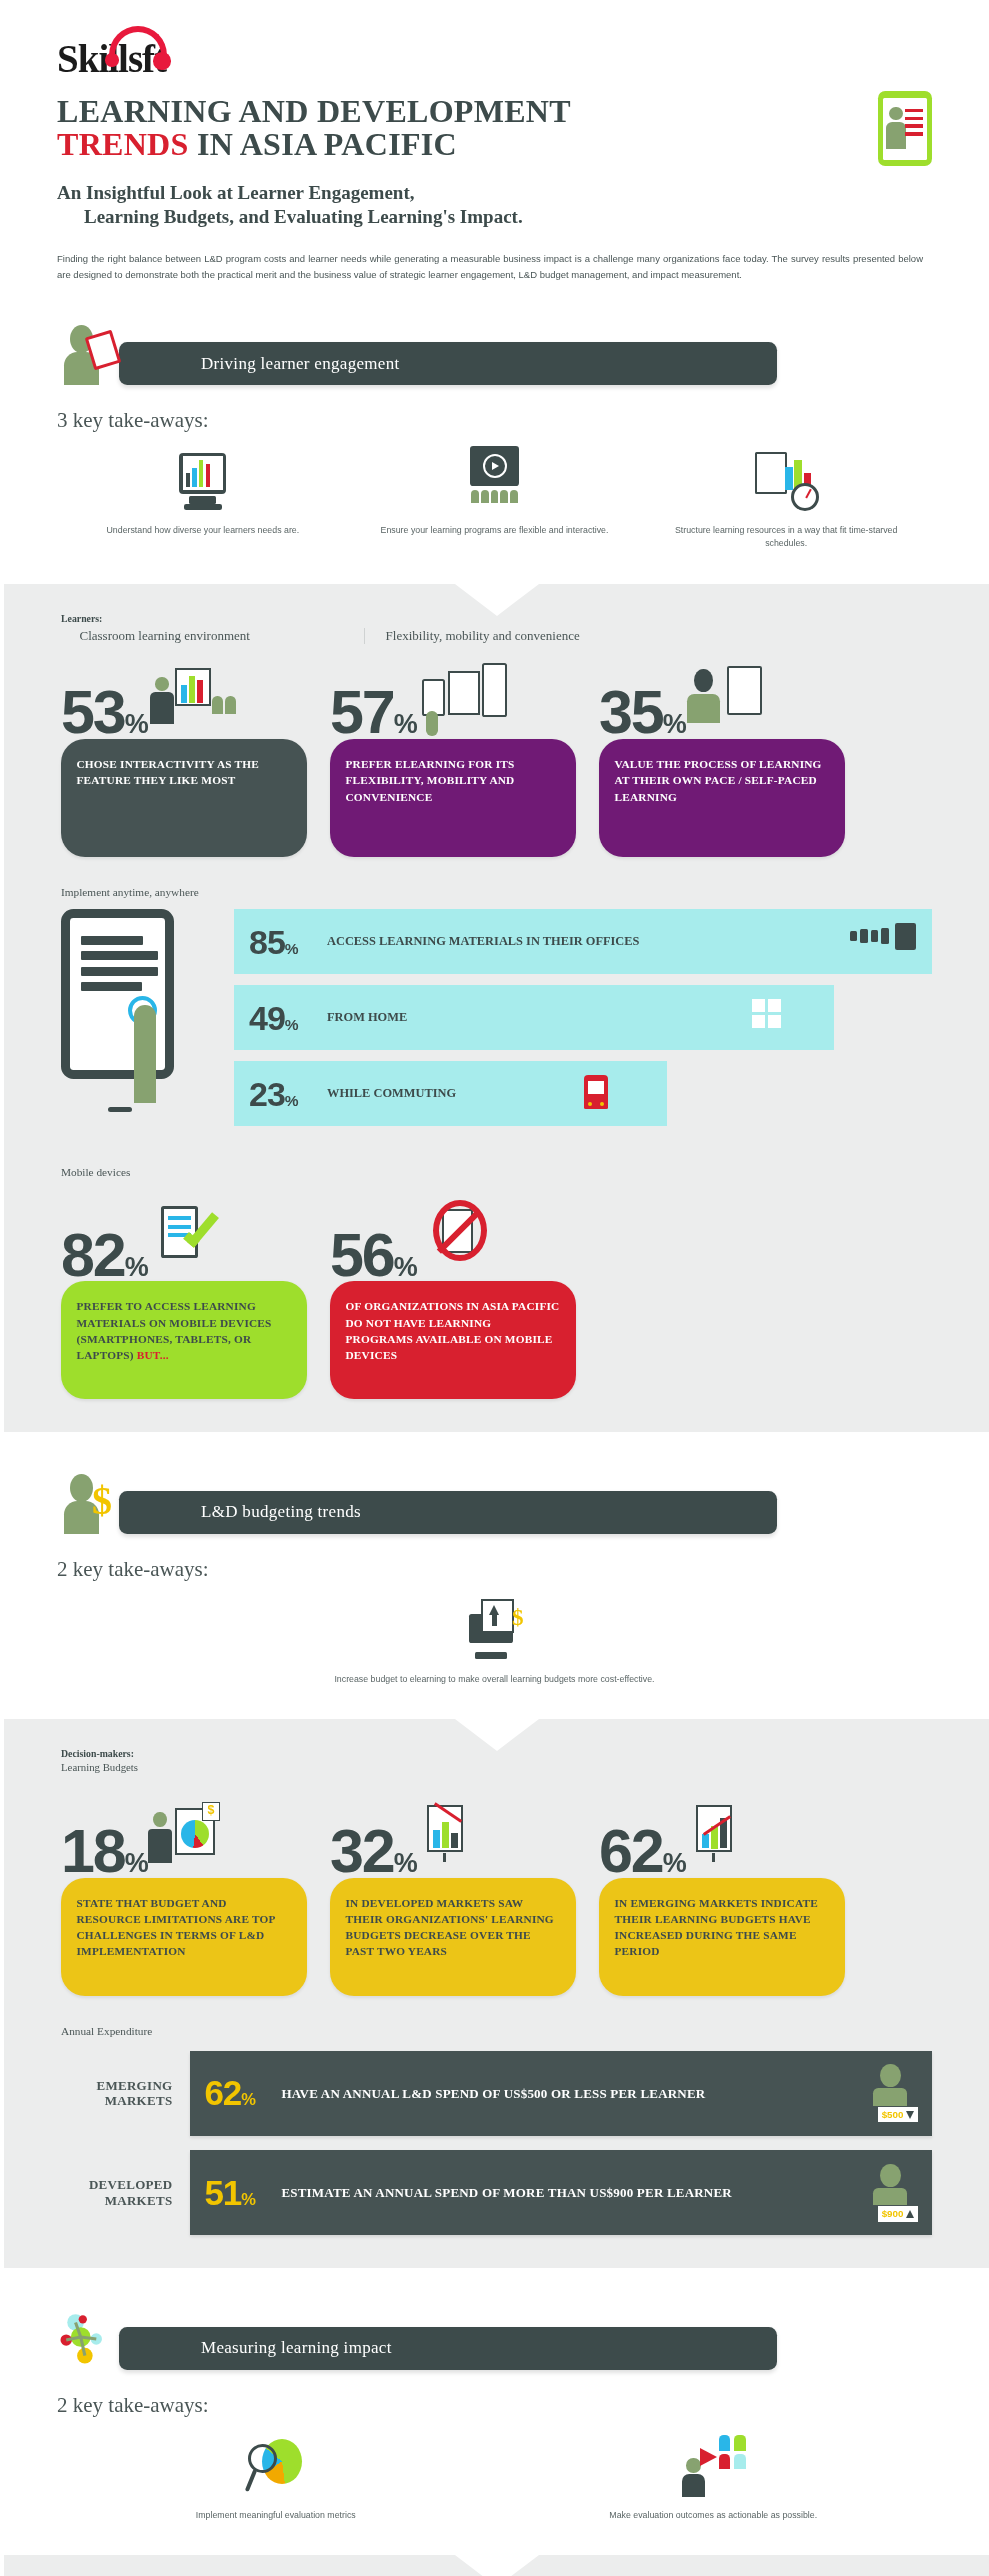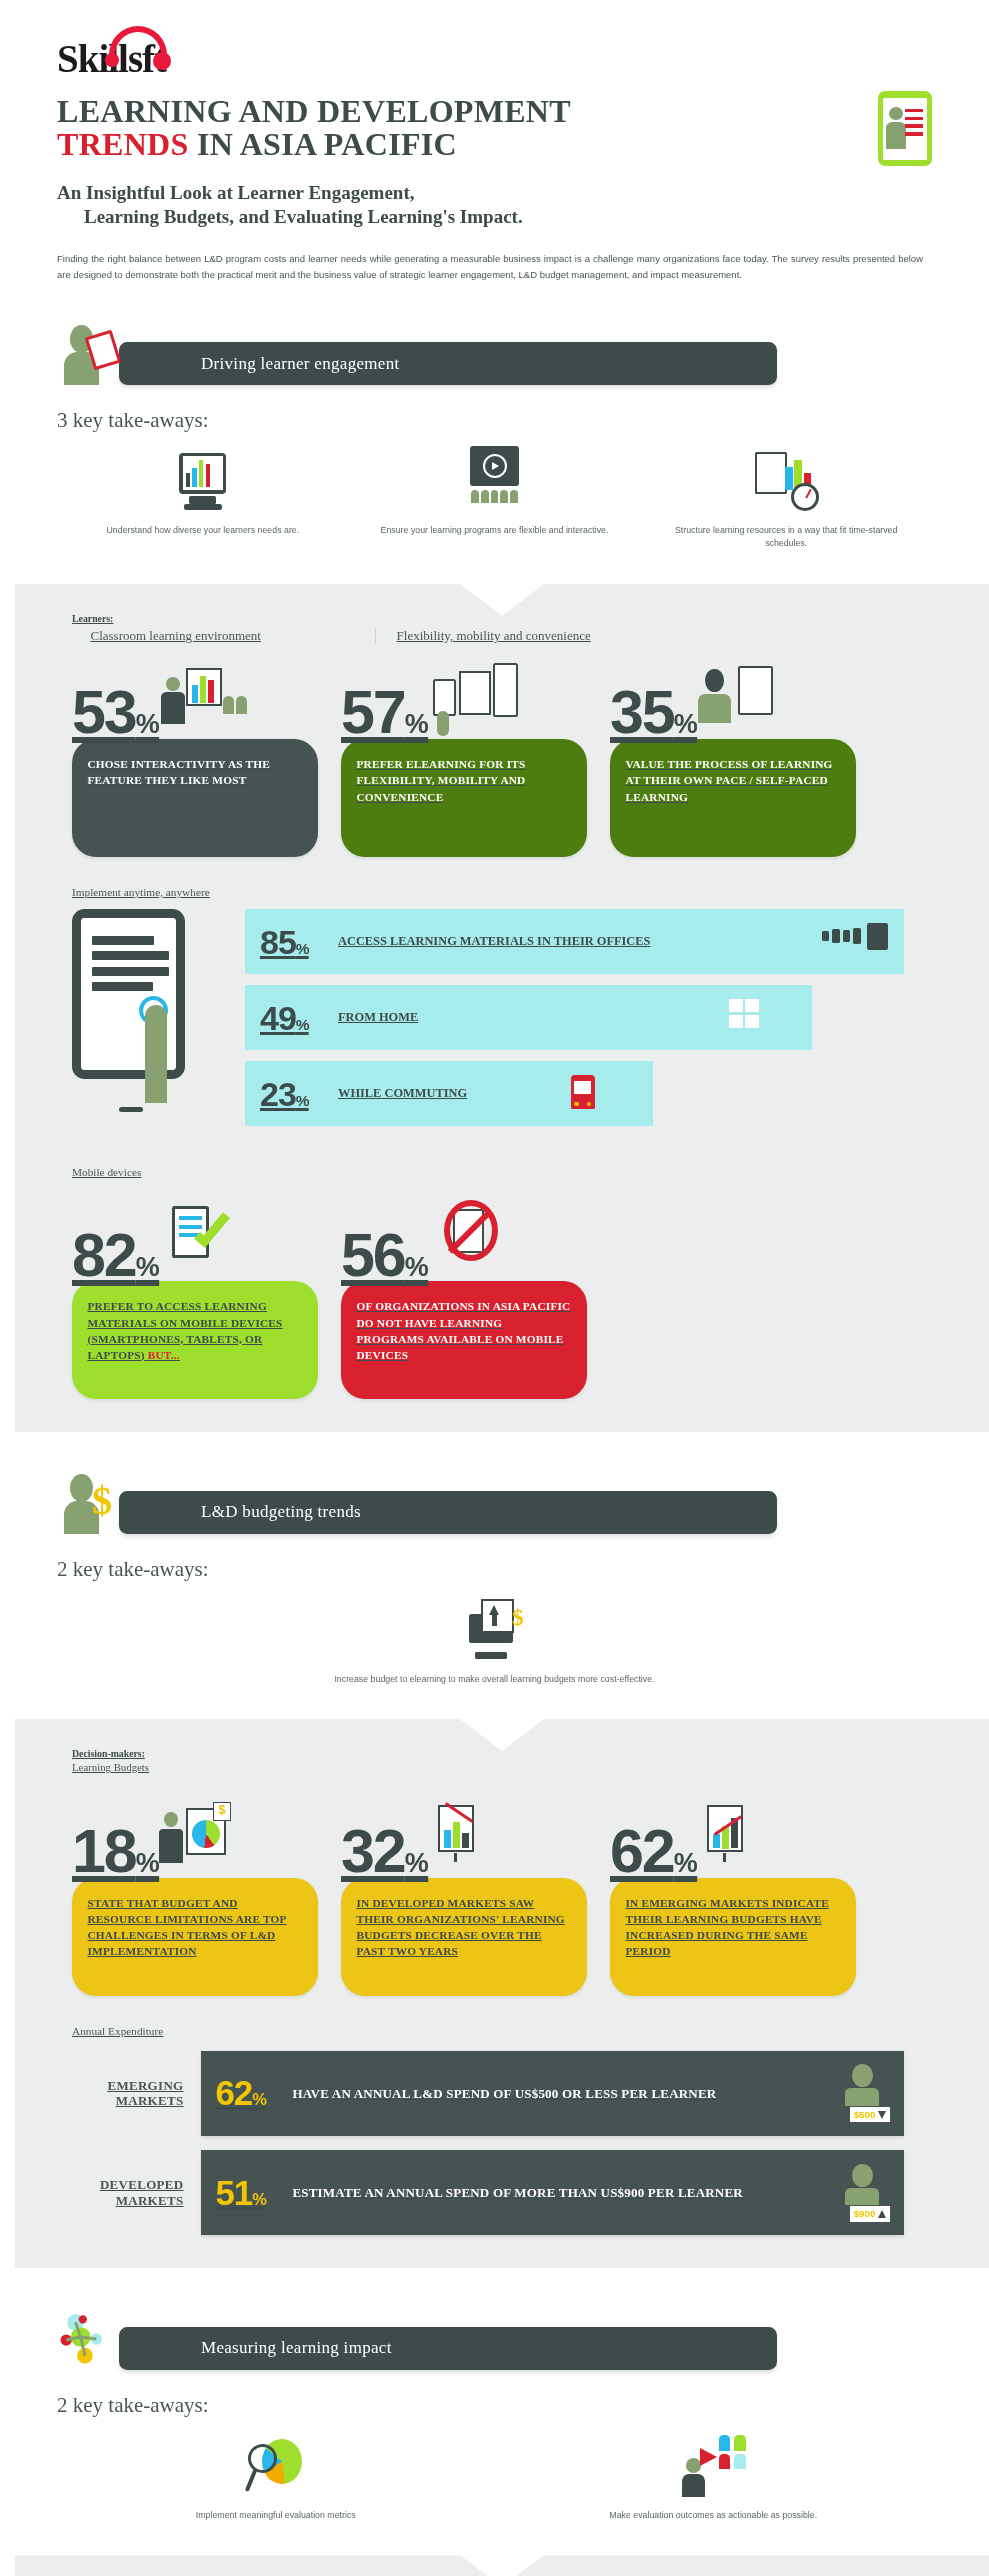--- a/index.html
+++ b/index.html
@@ -183,24 +183,23 @@
   .ic-megaphone .person .h { width: 14.4px; height: 14.4px; border-radius: 50%; background:#87a270; margin: 0 auto;}
   .ic-megaphone .person .b { width: 23px; height: 23px; background:#3d4b4b; border-radius: 7.2px 7.2px 0 0; margin-top: 1px;}
   .ic-megaphone .cone { position:absolute; left: 20.6px; top: 13.4px; width: 0; height: 0;
      border-top: 9.3px solid transparent; border-bottom: 9.3px solid transparent; border-left: 17.5px solid #d8202f;}
   .ic-megaphone .grid { position:absolute; right: 0; top: 1px; display:grid; grid-template-columns: repeat(2, 12.4px); gap: 3.1px;}
   .ic-megaphone .grid b { display:block; width: 11.3px; height: 15.5px; border-radius: 4.6px 4.6px 0 0;}
 
   
   .panel {
     background: #eceded;
-    margin: 33px 0 0 15px;
-    padding: 29px 85px 33px 57px;
+    margin: 33px 0 0 4px;
+    padding: 29px 57px 33px 57px;
     position: relative;
-    text-decoration: underline;
   }
   .panel:before {
     content: ""; position: absolute; left: 50%; top: 0; transform: translateX(-50%);
     width: 0; height: 0;
     border-left: 42px solid transparent; border-right: 42px solid transparent;
     border-top: 32px solid #ffffff;
   }
   .panel-label {
     font-family: "Liberation Serif", serif;
     font-weight: bold; font-size: 9.8px; color: #3d4b4b;
@@ -230,21 +229,21 @@
   .stat-body {
     padding: 17.5px 15.5px 21.6px 15.5px;
     font-family: "Liberation Serif", serif;
     font-weight: bold;
     font-size: 11.3px; line-height: 1.42; letter-spacing: 0.2px;
     min-height: 118px;
     box-shadow: 0 1.5px 3.1px rgba(0,0,0,0.08);
     border-radius: 24px;
   }
   .stat-body.dark { background: #465353; color: #ffffff; }
-  .stat-body.cyan { background: #4d7c0f; color: #ffffff; }
+  .stat-body.cyan { background: #701a75; color: #ffffff; }
   .stat-body.green { background: #9ede2c; color: #3d4b4b; }
   .stat-body.red { background: #d8202f; color: #ffffff; }
   .stat-body.yellow { background: #ecc517; color: #3d4b4b; }
   .stat-body .redword { color: #d8202f; }
 
   .sub-head {
     font-family: "Liberation Serif", serif;
     font-size: 11.3px; color: #4a5656; margin-top: 29px;
   }
 

